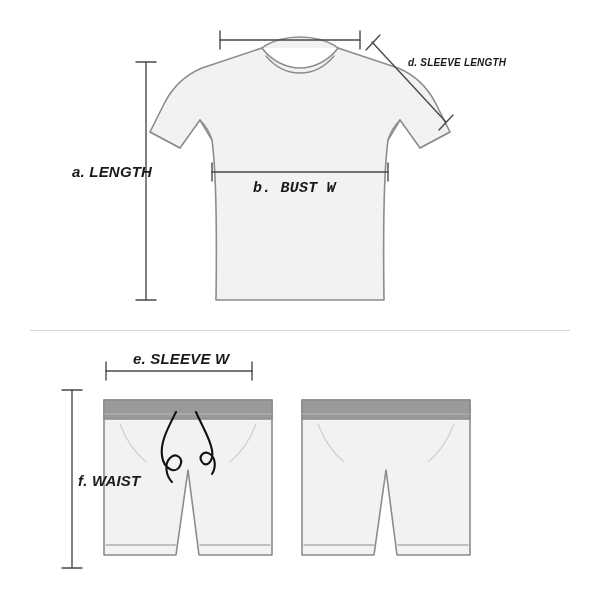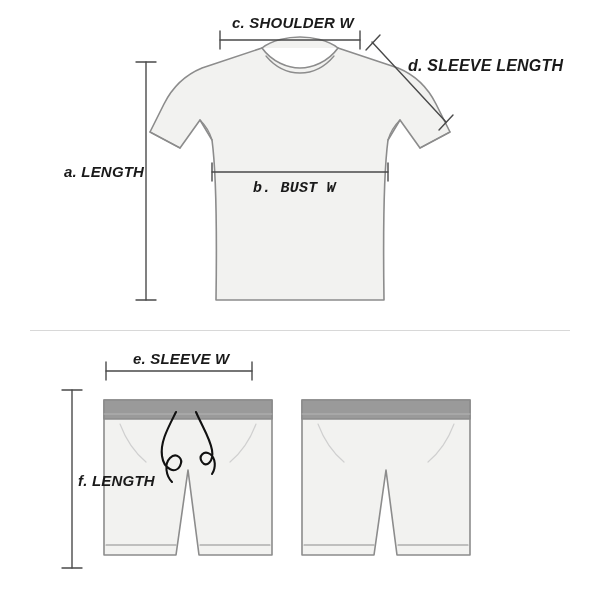--- a/index.html
+++ b/index.html
@@ -44,22 +44,22 @@
   .label {
     position: absolute;
     font-family: "Liberation Sans", sans-serif;
     font-style: italic;
     font-weight: bold;
     font-size: 15px;
     color: #1a1a1a;
     white-space: nowrap;
     letter-spacing: 0.2px;
   }
-  .label.small { font-size: 16px; }
-  #label-length { left: 64px; top: 163px; }
+  .label.small { font-size: 10px; }
+  #label-length { left: 72px; top: 163px; }
   #label-shoulder { left: 232px; top: 14px; }
   #label-sleeve { left: 408px; top: 57px; }
   #label-bust { left: 253px; top: 180px; font-family: Liberation Mono, monospace; }
   #label-waist { left: 133px; top: 350px; }
   #label-flength { left: 78px; top: 472px; }
 </style>
 </head>
 <body>
 
 <div id="root">
@@ -169,19 +169,18 @@
         <line x1="252" y1="362" x2="252" y2="380"></line>
 
         <line x1="72" y1="390" x2="72" y2="568"></line>
         <line x1="62" y1="390" x2="82" y2="390"></line>
         <line x1="62" y1="568" x2="82" y2="568"></line>
       </g>
     </g>
   </svg>
 
   <div class="label" id="label-length">a. LENGTH</div>
-  <div class="label" id="label-shoulder">c. SHOULDER W</div>
   <div class="label small" id="label-sleeve">d. SLEEVE LENGTH</div>
   <div class="label" id="label-bust">b. BUST W</div>
   <div class="label" id="label-waist">e. SLEEVE W</div>
-  <div class="label" id="label-flength">f. LENGTH</div>
+  <div class="label" id="label-flength">f. WAIST</div>
 
 </div>
 
 </body></html>

